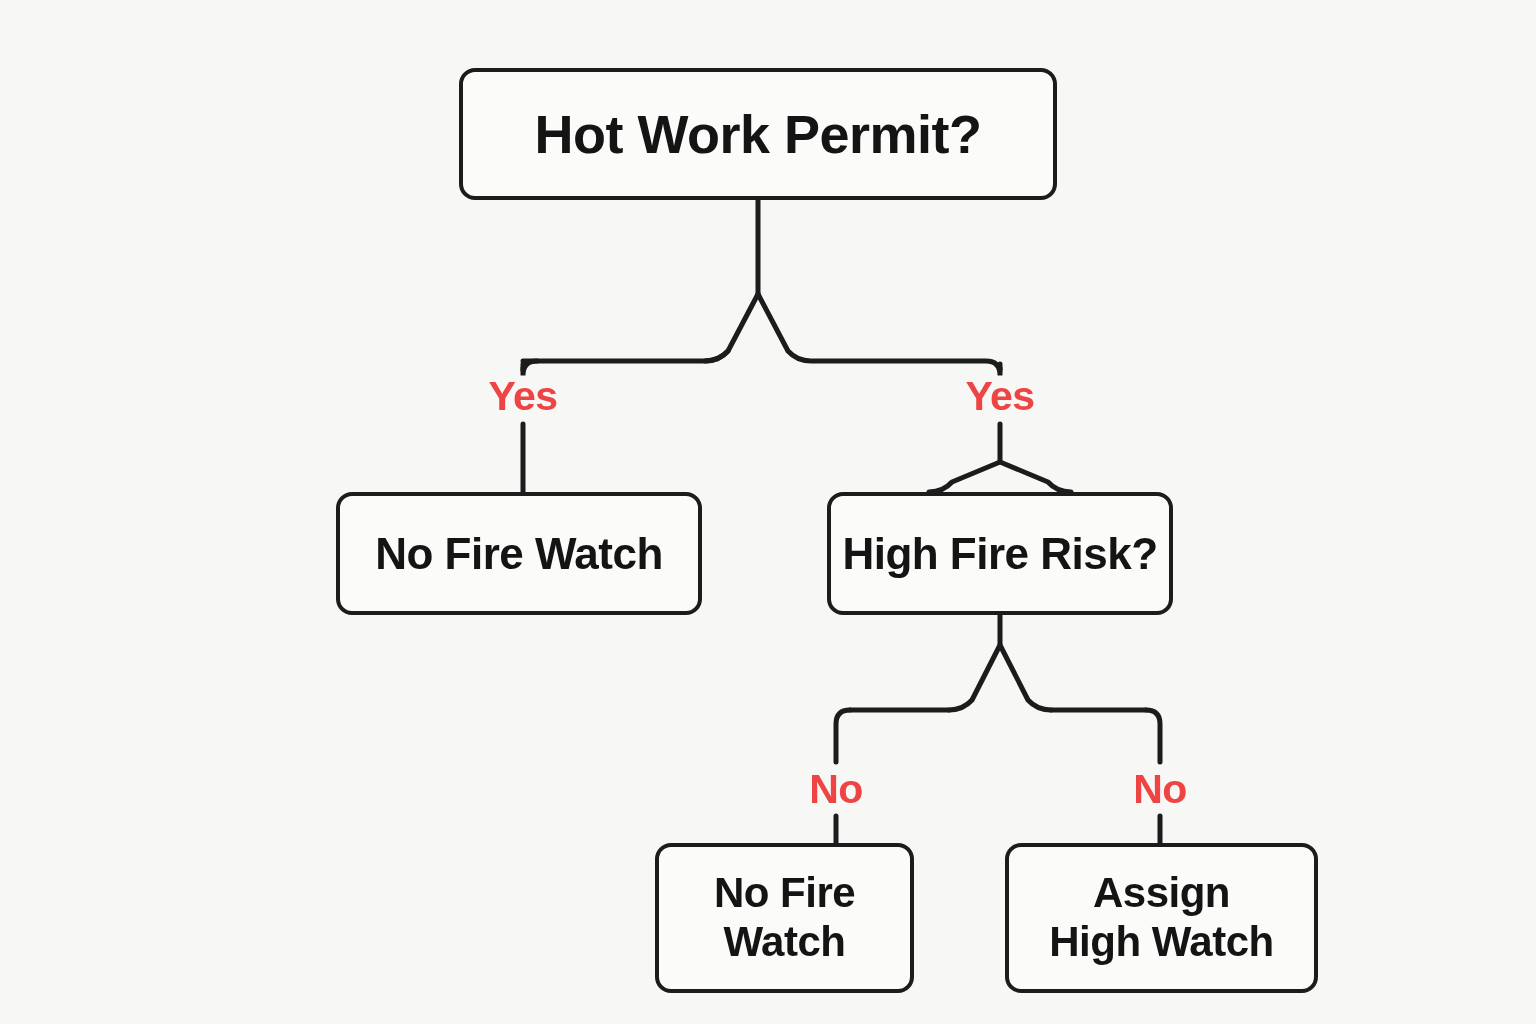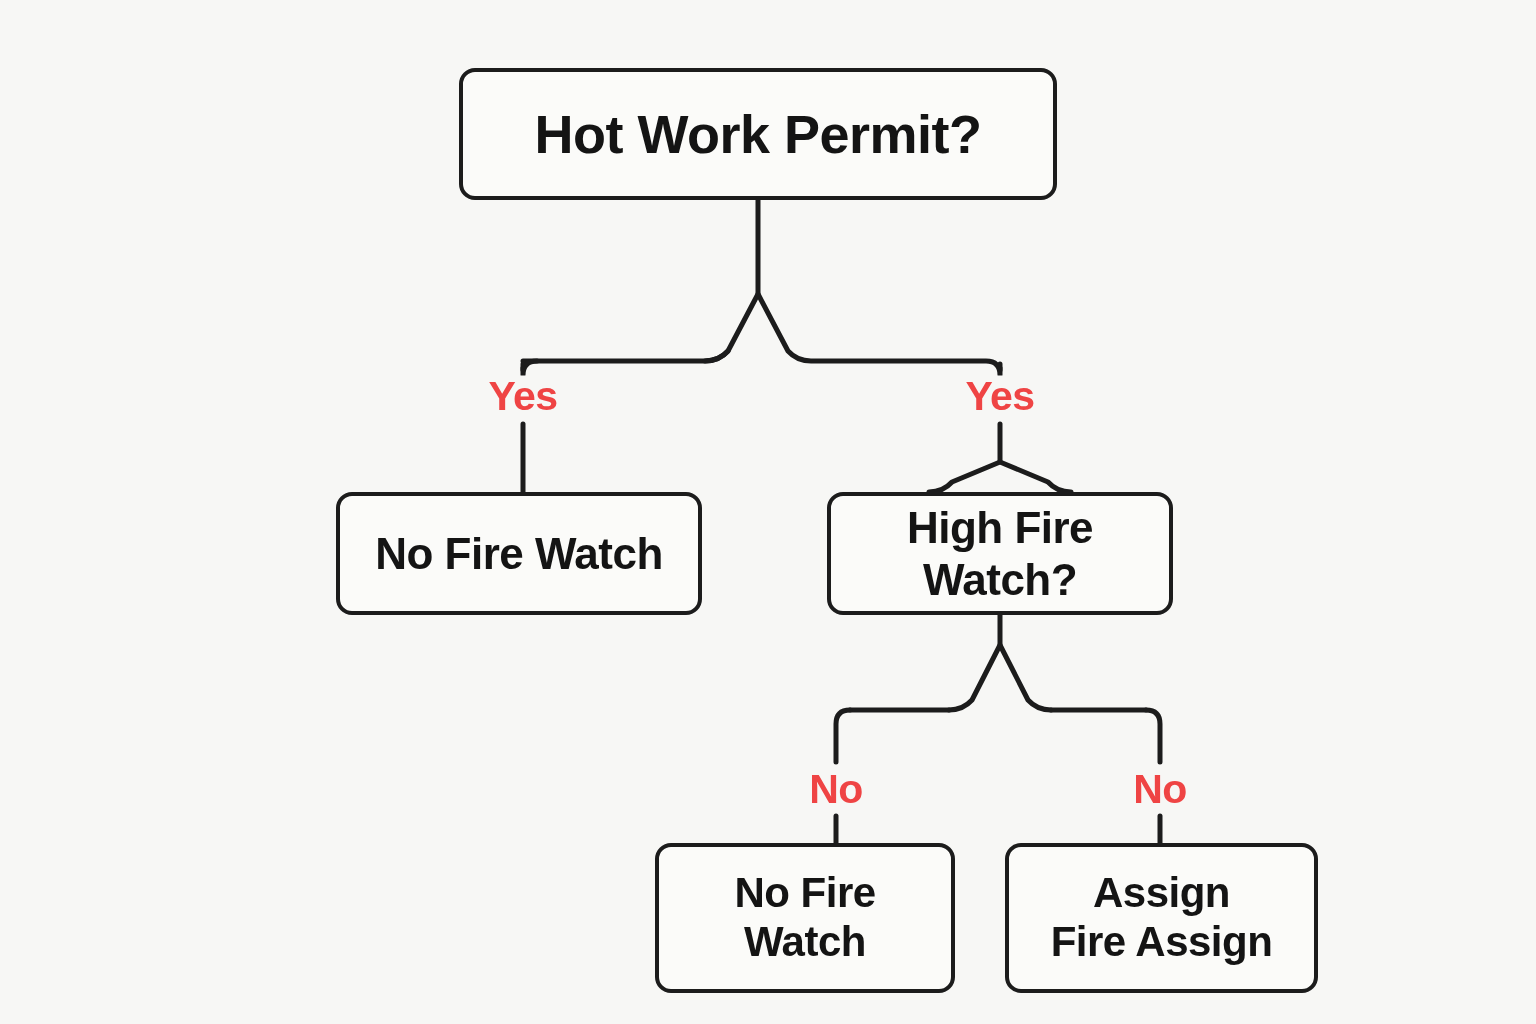--- a/index.html
+++ b/index.html
@@ -127,31 +127,31 @@
 
     <div class="node root" style="left:459px; top:68px; width:598px; height:132px;">
       <span class="node-text">Hot Work Permit?</span>
     </div>
 
     <div class="node terminal" style="left:336px; top:492px; width:366px; height:123px;">
       <span class="node-text">No Fire Watch</span>
     </div>
 
     <div class="node decision" style="left:827px; top:492px; width:346px; height:123px;">
-      <span class="node-text">High Fire Watch?</span>
+      <span class="node-text">High Fire Risk?</span>
     </div>
 
-    <div class="node terminal-sm" style="left:655px; top:843px; width:300px; height:150px;text-align:center;">
+    <div class="node terminal-sm" style="left:655px; top:843px; width:259px; height:150px;text-align:center;">
       <span class="node-text">No Fire
 Watch</span>
     </div>
 
     <div class="node terminal-sm" style="left:1005px; top:843px; width:313px; height:150px;">
       <span class="node-text">Assign
-Fire Assign</span>
+High Watch</span>
     </div>
 
   </div>
 
   <div class="layer" id="label-layer">
 
     <span class="edge-label" style="left:523px;  top:396px;">Yes</span>
 
     <span class="edge-label" style="left:1000px; top:396px;">Yes</span>
 

